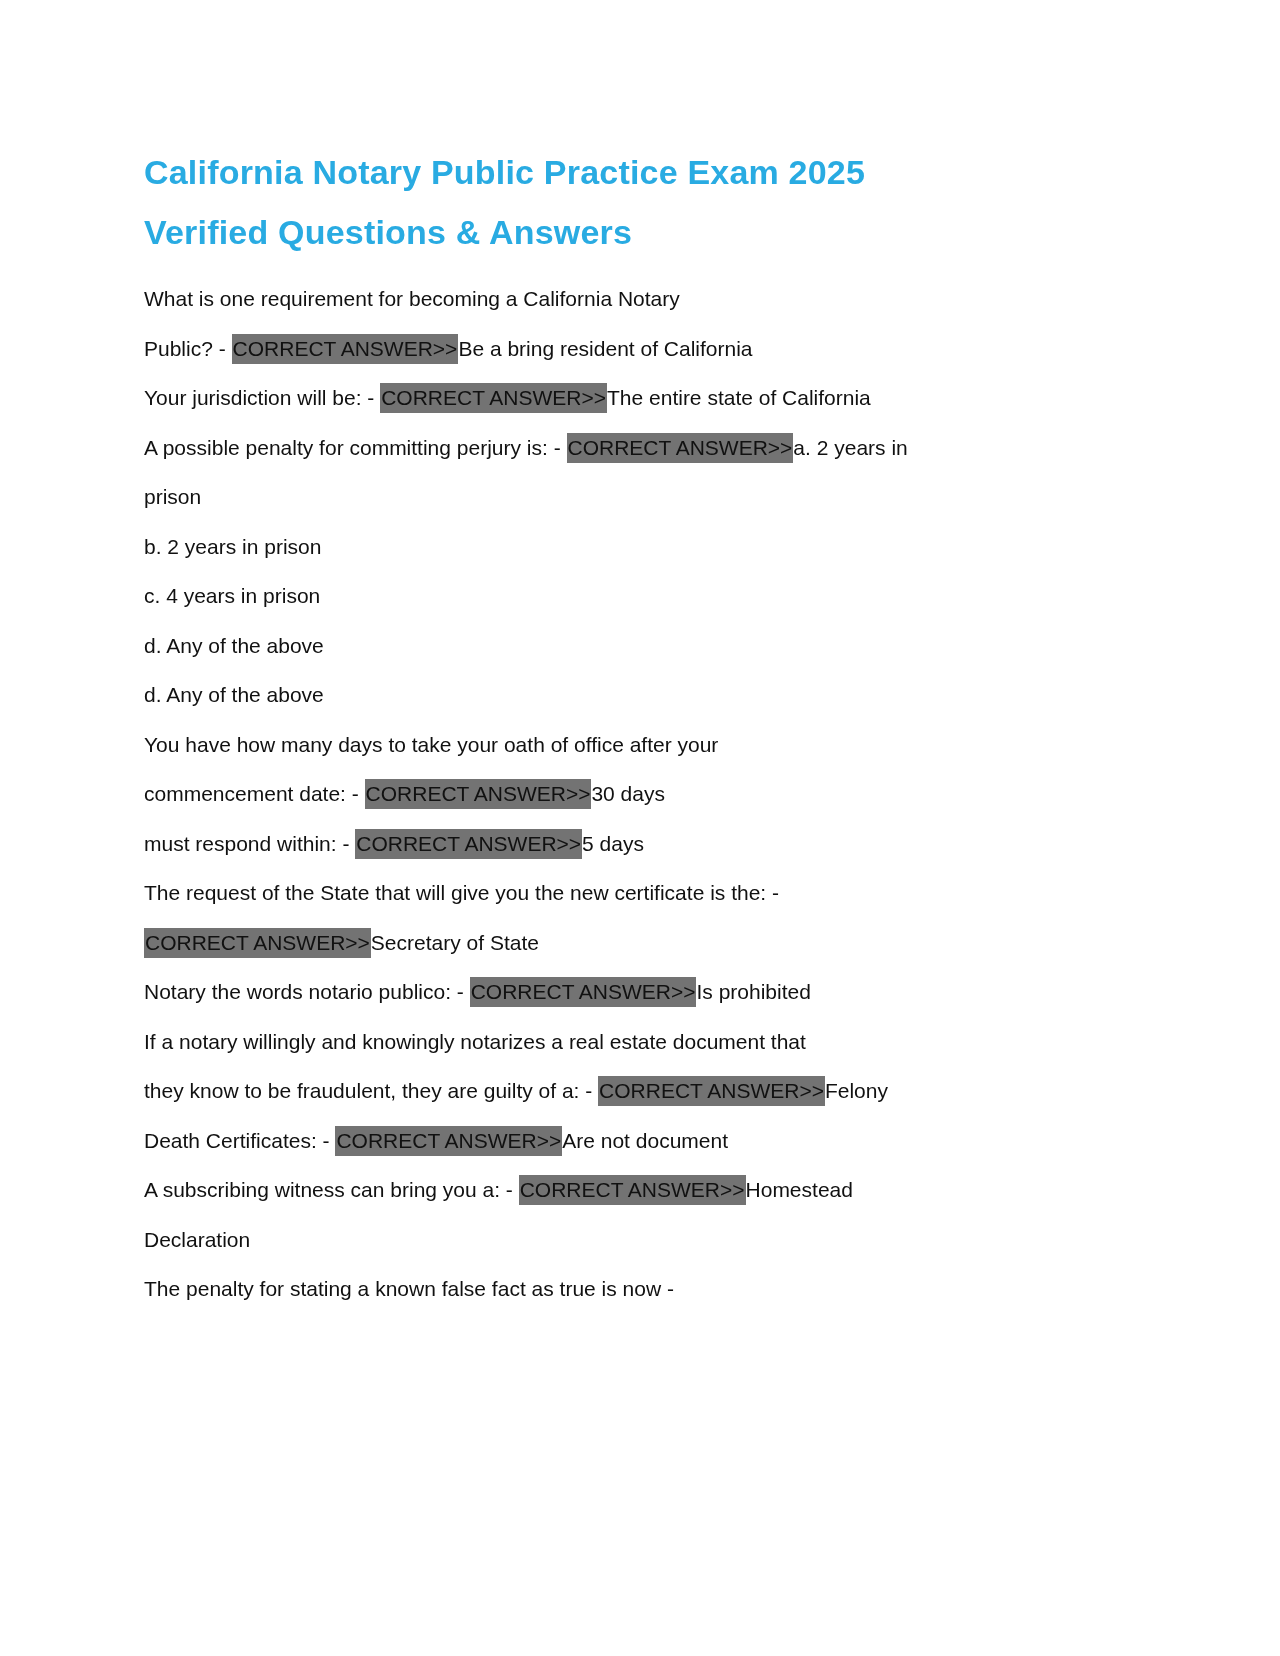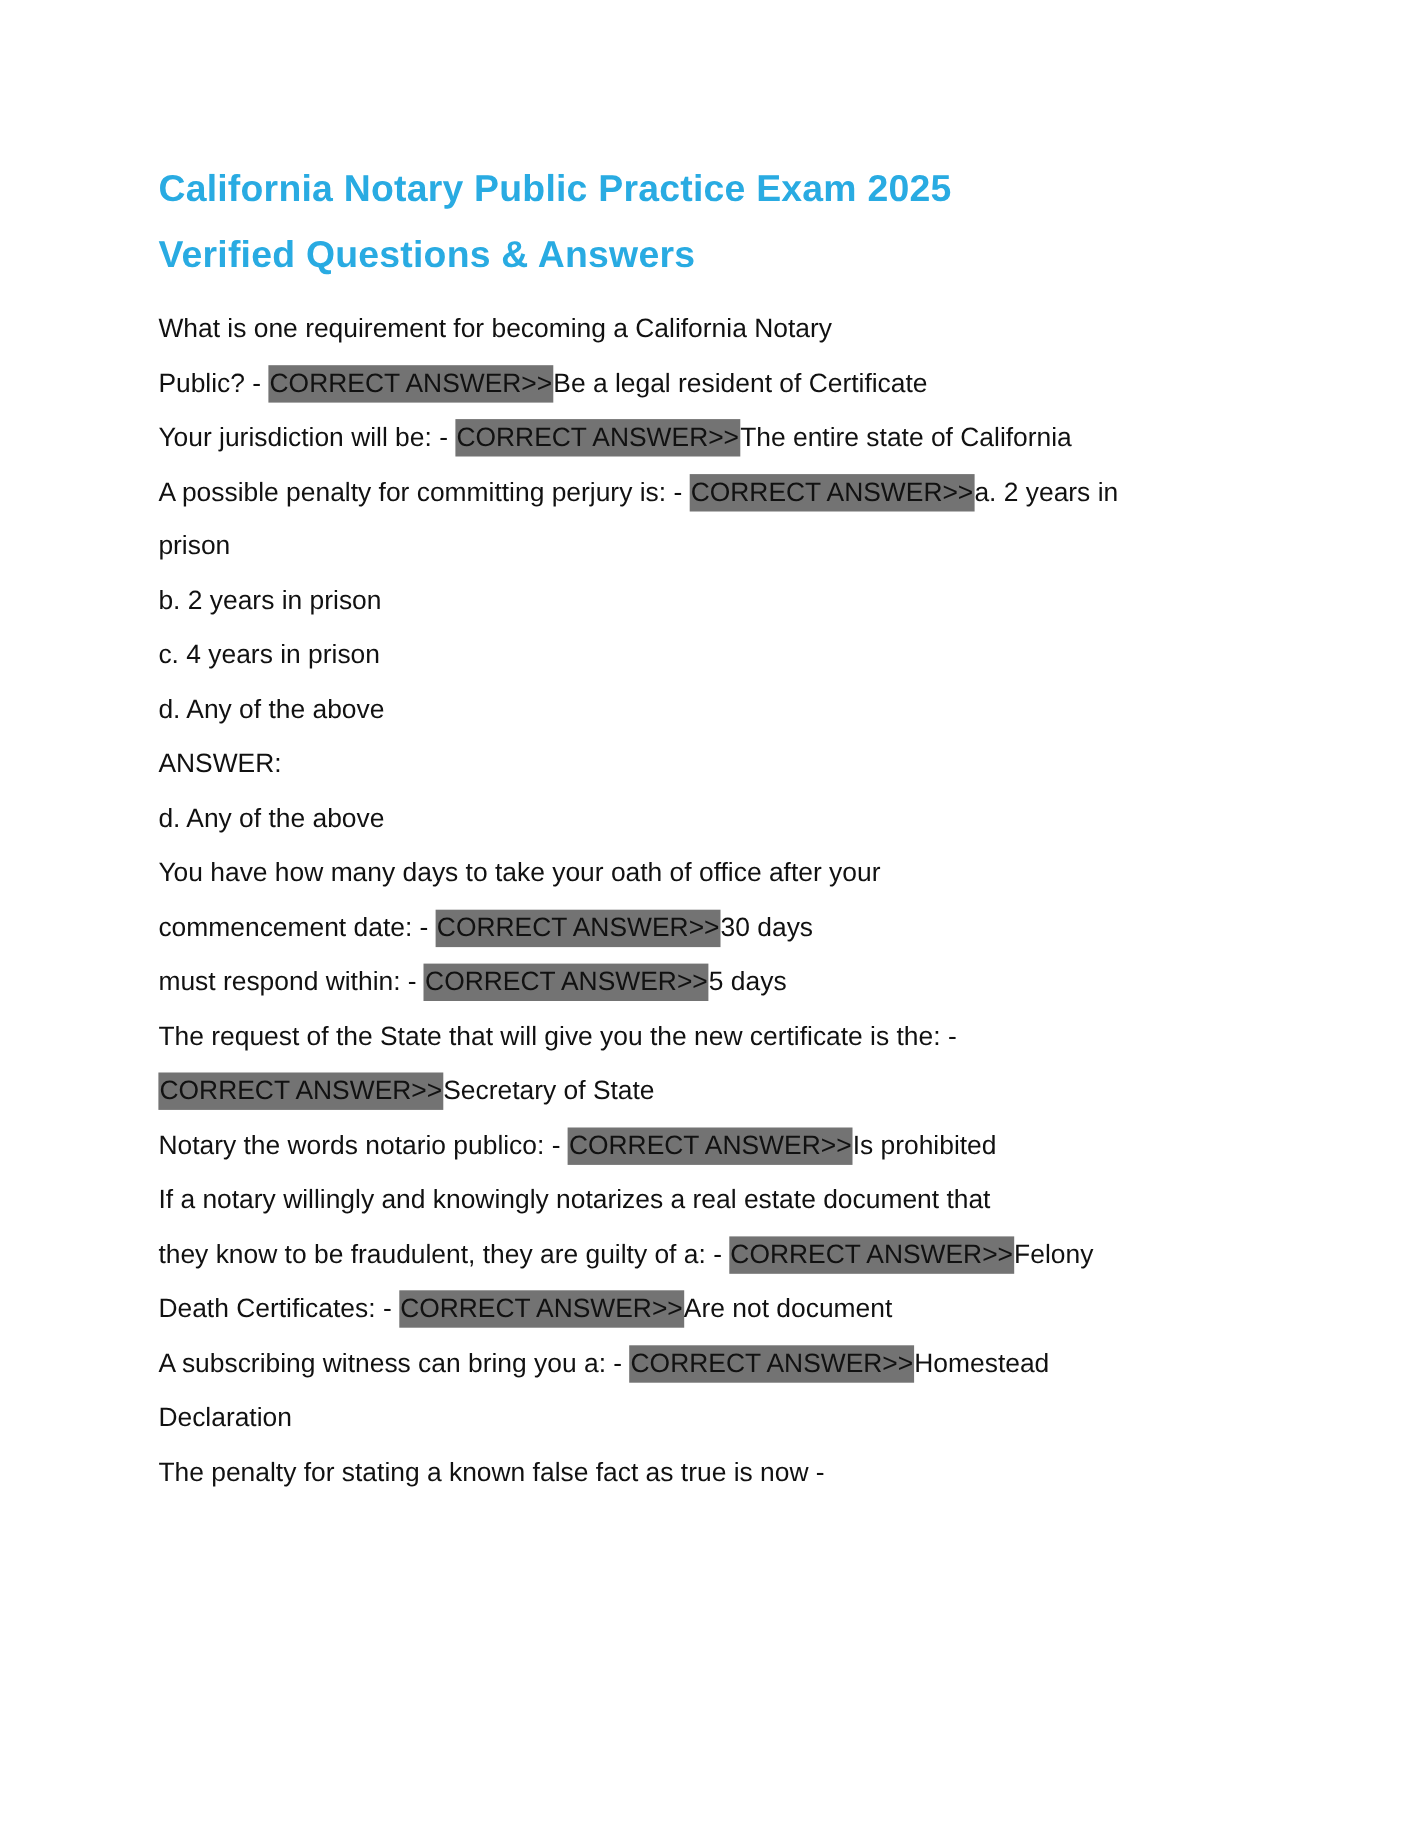--- a/index.html
+++ b/index.html
@@ -32,48 +32,47 @@
     font-size: 34px;
     line-height: 60px;
     letter-spacing: 0.2px;
   }
   .doc-body {
     margin-top: 12px;
   }
   .line {
     margin: 0;
     padding: 0;
-    font-size: 24px;
+    font-size: 21px;
     line-height: 49.5px;
     color: #111111;
     white-space: pre-wrap;
   }
   .hl {
     background: #737373;
     padding: 3px 1px 4px 1px;
   }
 </style>
 </head>
 <body>
 
 <div class="page">
   <h1 class="title">
     <span class="title-line">California Notary Public Practice Exam 2025</span>
     <span class="title-line">Verified Questions &amp; Answers</span>
   </h1>
   <div class="doc-body">
       <p class="line"><span>What is one requirement for becoming a California Notary</span></p>
-      <p class="line"><span>Public? - </span><span class="hl">CORRECT ANSWER&gt;&gt;</span><span>Be a legal resident of Certificate</span></p>
+      <p class="line"><span>Public? - </span><span class="hl">CORRECT ANSWER&gt;&gt;</span><span>Be a bring resident of California</span></p>
       <p class="line"><span>Your jurisdiction will be: - </span><span class="hl">CORRECT ANSWER&gt;&gt;</span><span>The entire state of California</span></p>
       <p class="line"><span>A possible penalty for committing perjury is: - </span><span class="hl">CORRECT ANSWER&gt;&gt;</span><span>a. 2 years in</span></p>
       <p class="line"><span>prison</span></p>
       <p class="line"><span>b. 2 years in prison</span></p>
       <p class="line"><span>c. 4 years in prison</span></p>
       <p class="line"><span>d. Any of the above</span></p>
-      <p class="line"><span>ANSWER:</span></p>
       <p class="line"><span>d. Any of the above</span></p>
       <p class="line"><span>You have how many days to take your oath of office after your</span></p>
       <p class="line"><span>commencement date: - </span><span class="hl">CORRECT ANSWER&gt;&gt;</span><span>30 days</span></p>
       <p class="line"><span>must respond within: - </span><span class="hl">CORRECT ANSWER&gt;&gt;</span><span>5 days</span></p>
       <p class="line"><span>The request of the State that will give you the new certificate is the: -</span></p>
       <p class="line"><span class="hl">CORRECT ANSWER&gt;&gt;</span><span>Secretary of State</span></p>
       <p class="line"><span>Notary the words notario publico: - </span><span class="hl">CORRECT ANSWER&gt;&gt;</span><span>Is prohibited</span></p>
       <p class="line"><span>If a notary willingly and knowingly notarizes a real estate document that</span></p>
       <p class="line"><span>they know to be fraudulent, they are guilty of a: - </span><span class="hl">CORRECT ANSWER&gt;&gt;</span><span>Felony</span></p>
       <p class="line"><span>Death Certificates: - </span><span class="hl">CORRECT ANSWER&gt;&gt;</span><span>Are not document</span></p>

